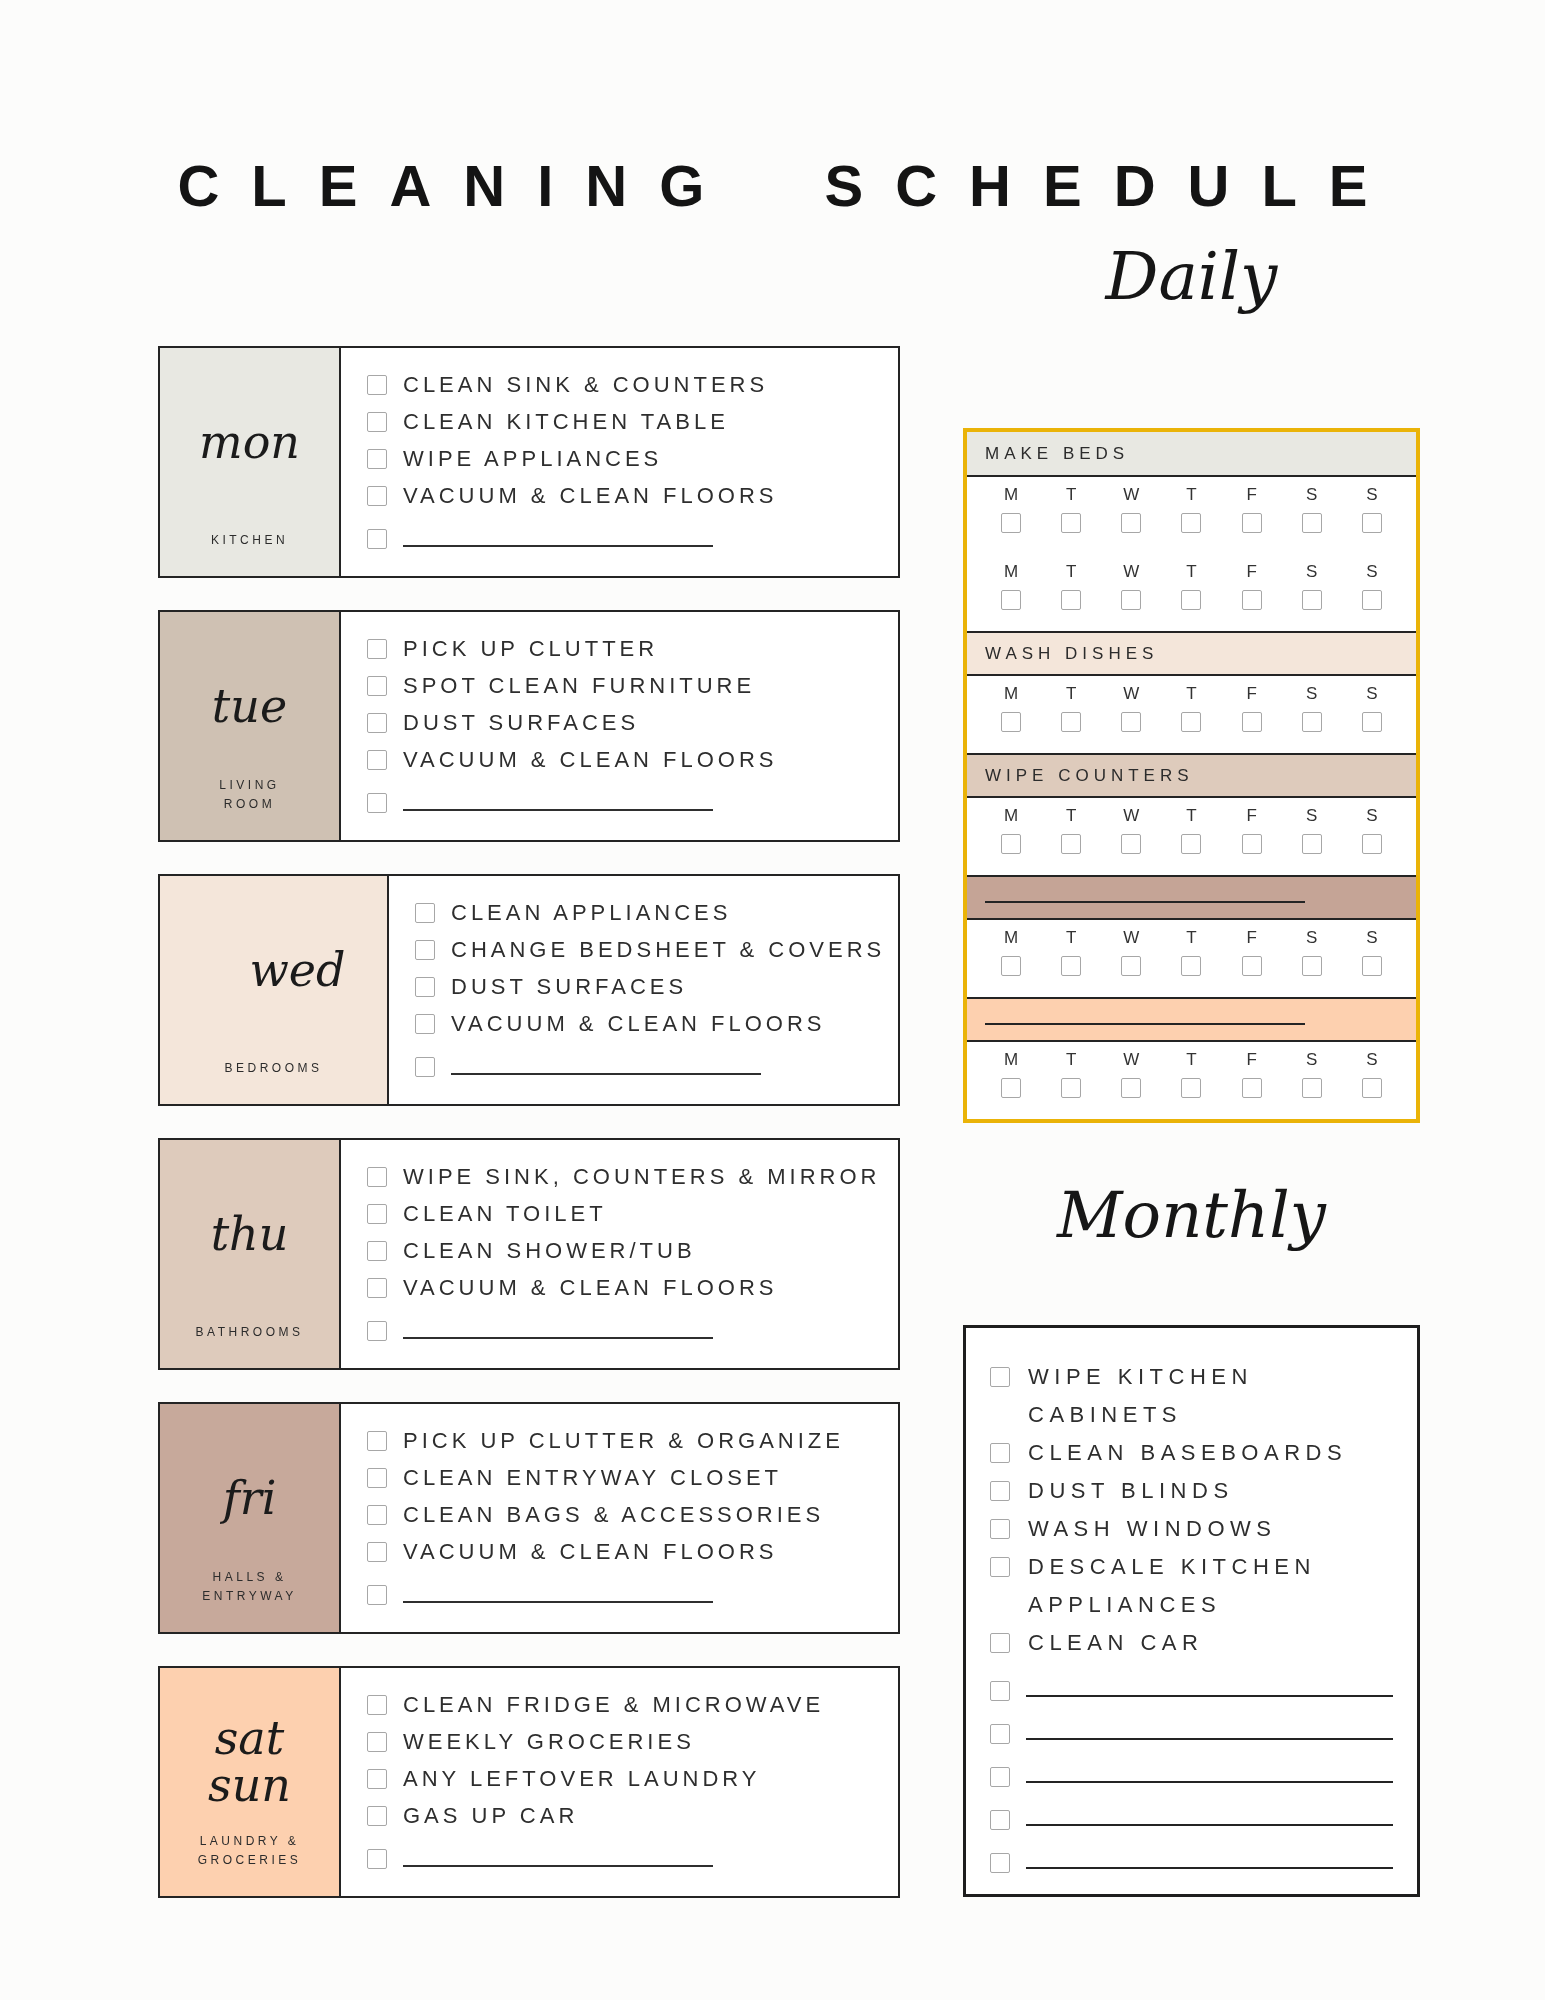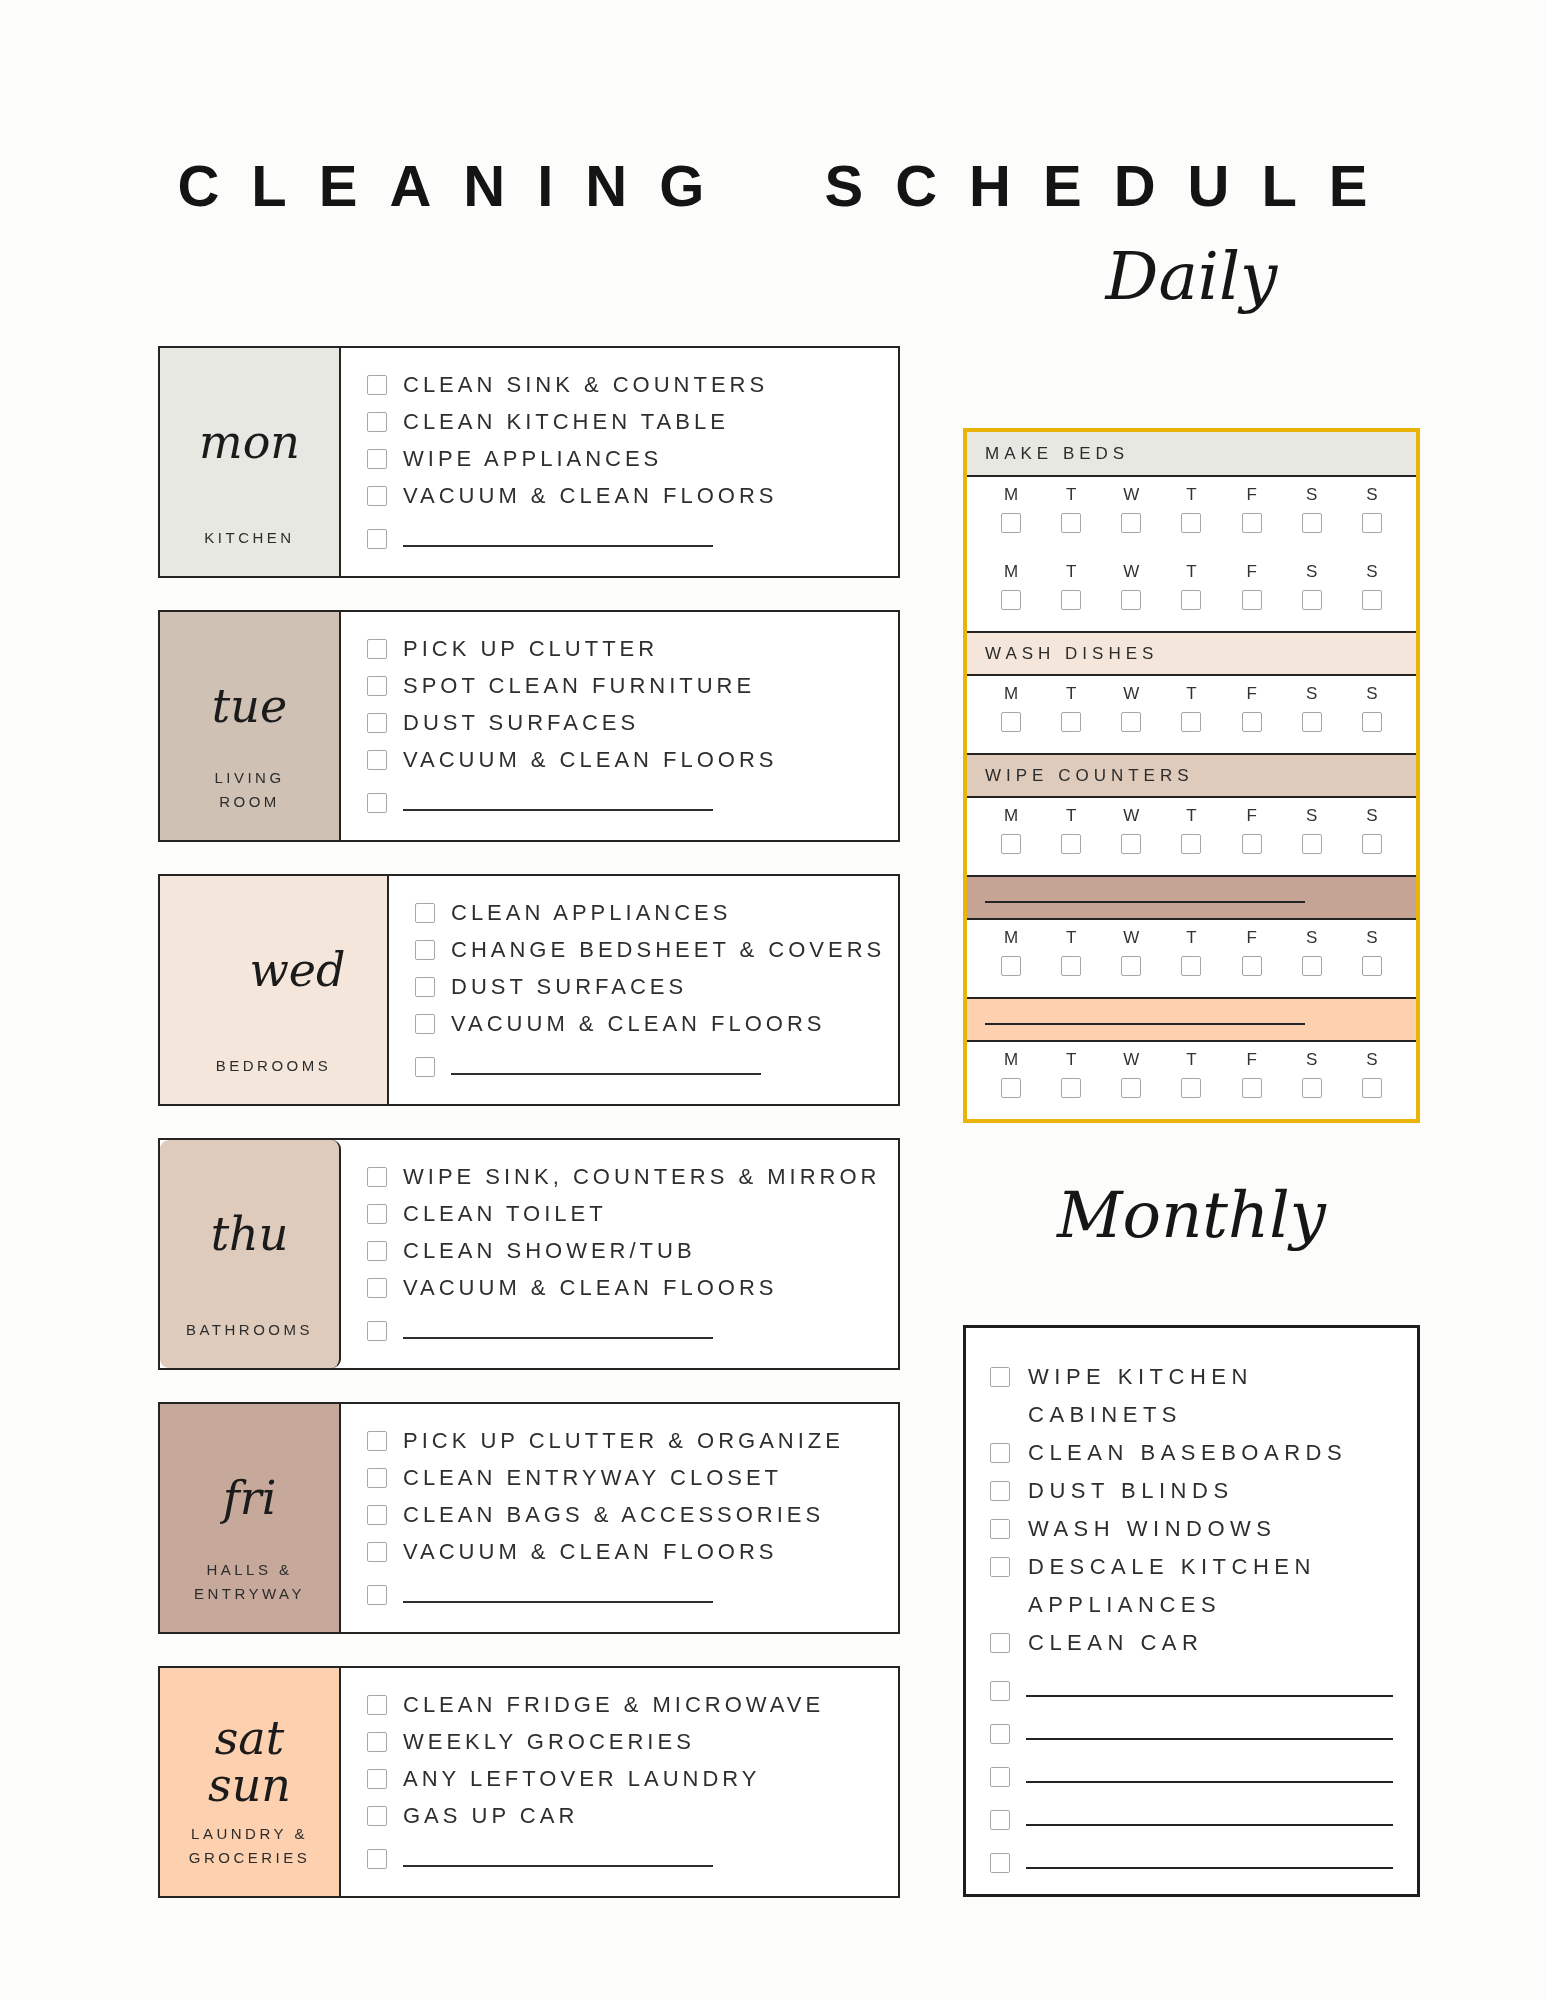--- a/index.html
+++ b/index.html
@@ -37,21 +37,21 @@
     display:flex;align-items:center;justify-content:center;
   }
   .day-script{
     font-family:"DejaVu Serif", serif;font-style:italic;
     font-size:46px;line-height:1.02;color:#1b1b1b;
     white-space:pre-line;text-align:center;
     margin-bottom:40px;
   }
   .category{
     position:absolute;bottom:26px;left:2px;right:2px;
-    text-align:center;font-size:15px;letter-spacing:3.5px;
+    text-align:center;font-size:12px;letter-spacing:3.5px;
     line-height:1.6;color:#2c2c2c;white-space:pre-line;
   }
   .tasks{
     flex:1;display:flex;flex-direction:column;justify-content:center;
     padding-left:26px;
   }
   .task{display:flex;align-items:center;height:37px;}
   .task.blank{margin-top:6px;}
   .cb{
     width:20px;height:20px;flex:none;
@@ -201,21 +201,21 @@
           <span class="task-label">VACUUM &amp; CLEAN FLOORS</span>
         </div>
         <div class="task blank">
           <span class="cb"></span>
           <span class="blank-line"></span>
         </div>
       </div>
     </div>
 
     <div class="block">
-      <div class="block-label" style="background: rgb(222, 203, 188); border-radius: 9px;">
+      <div class="block-label" style="background: rgb(222, 203, 188);">
         <div class="day-script">thu</div>
         <div class="category">BATHROOMS</div>
       </div>
       <div class="tasks">
         <div class="task">
           <span class="cb"></span>
           <span class="task-label">WIPE SINK, COUNTERS &amp; MIRROR</span>
         </div>
         <div class="task">
           <span class="cb"></span>

